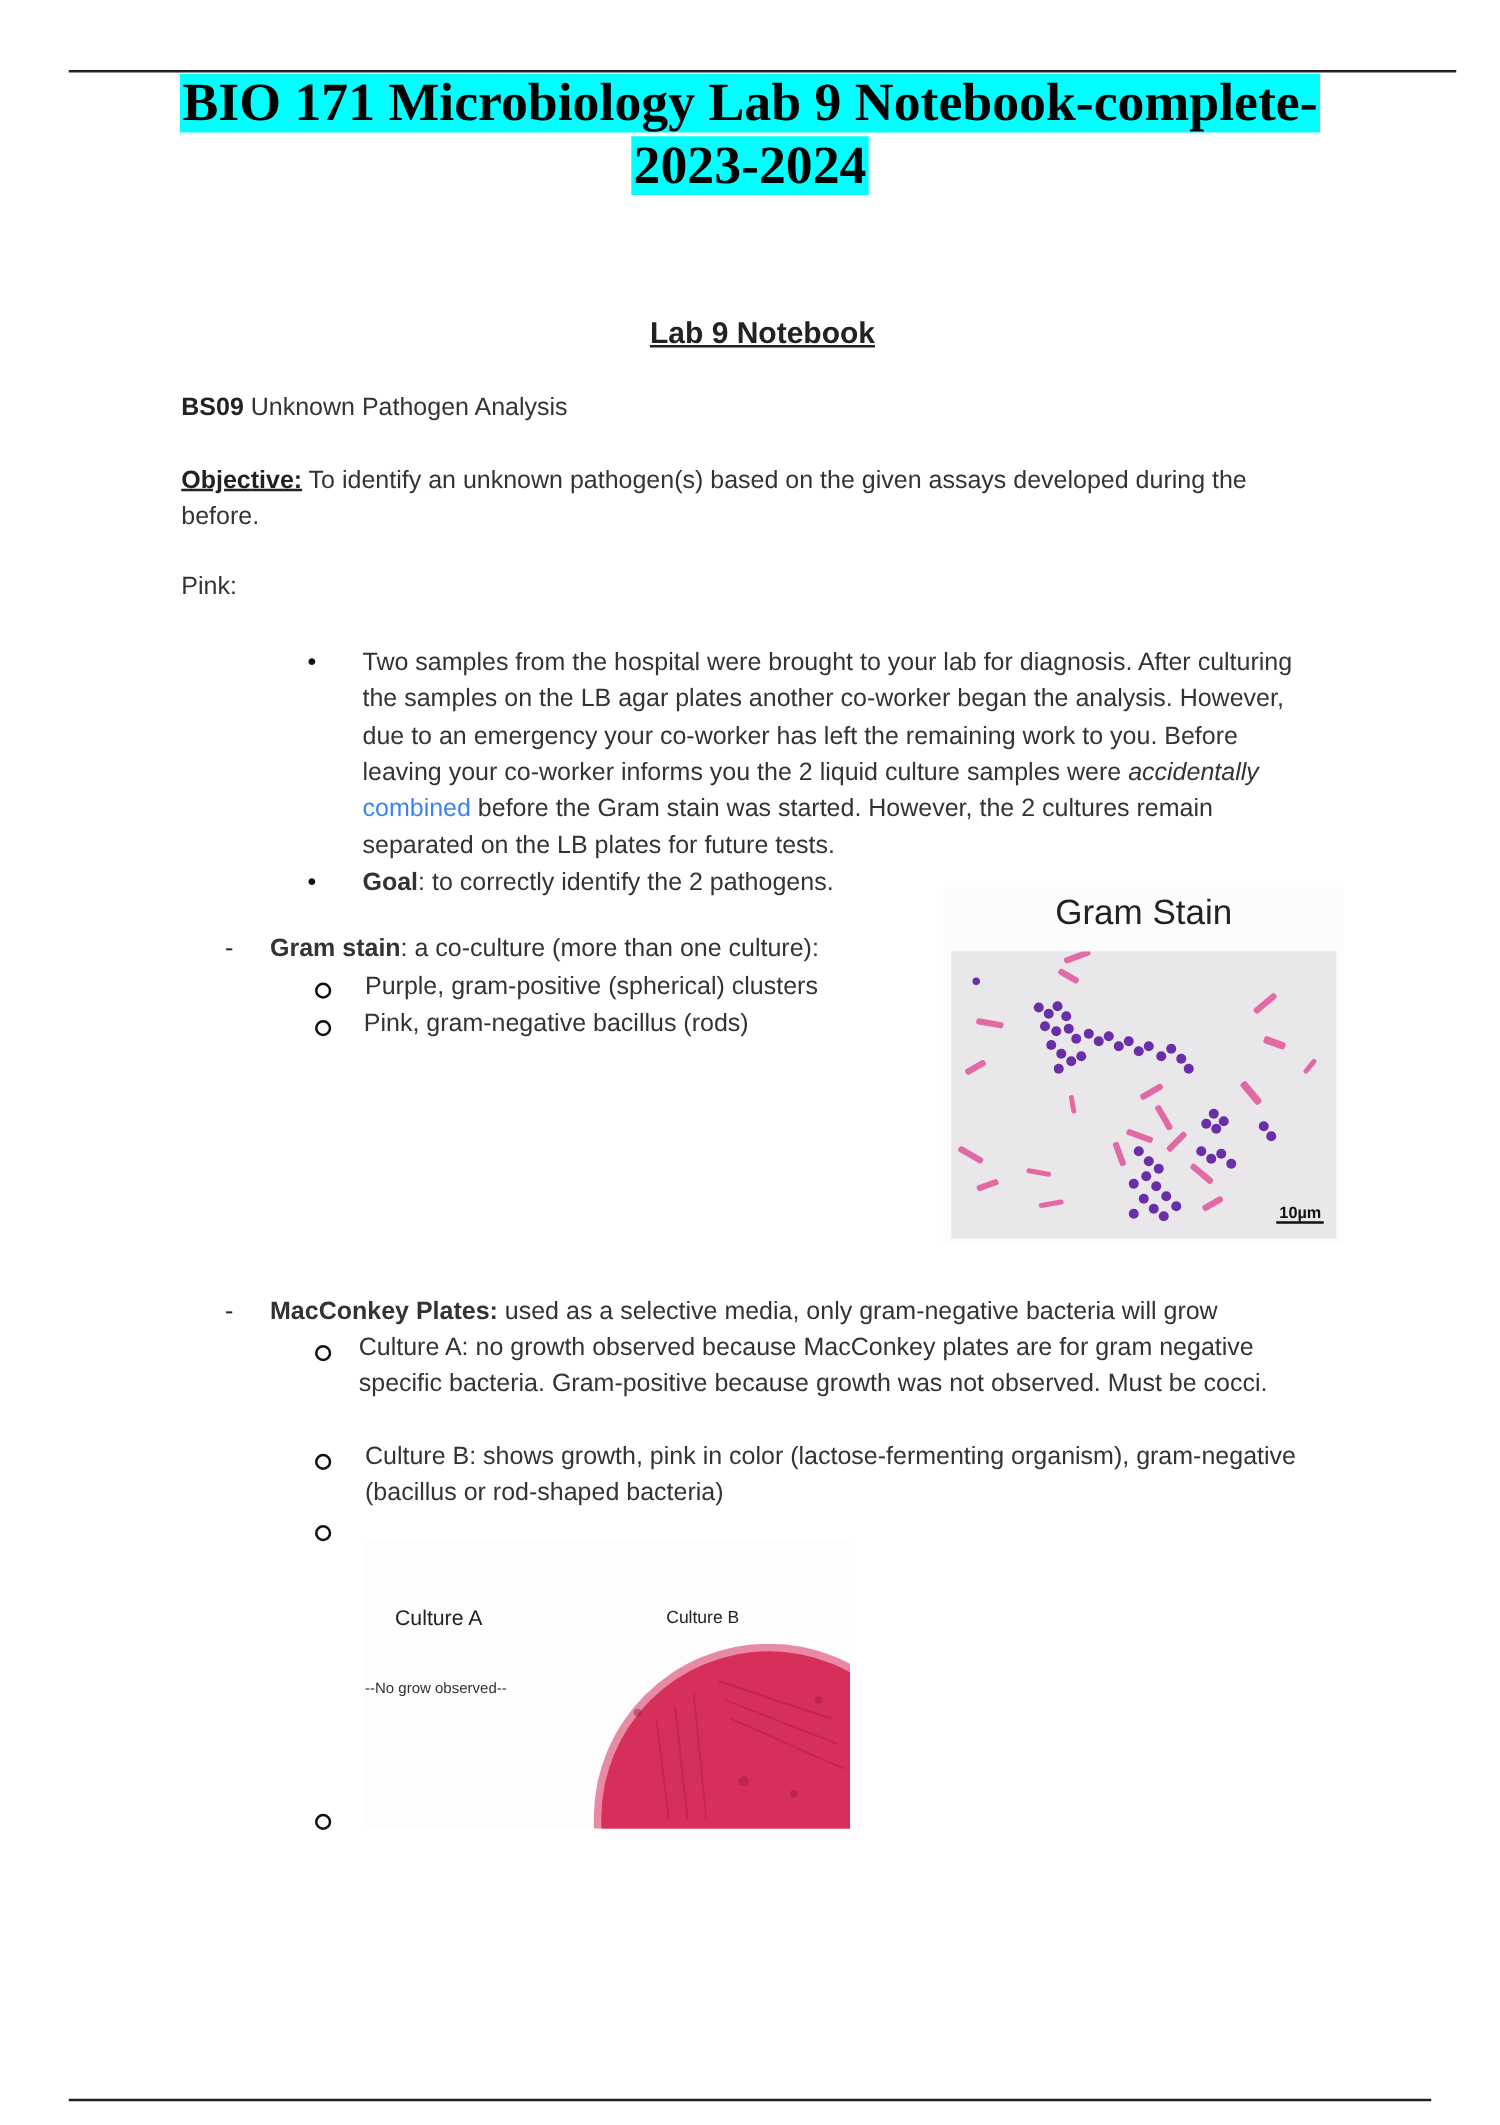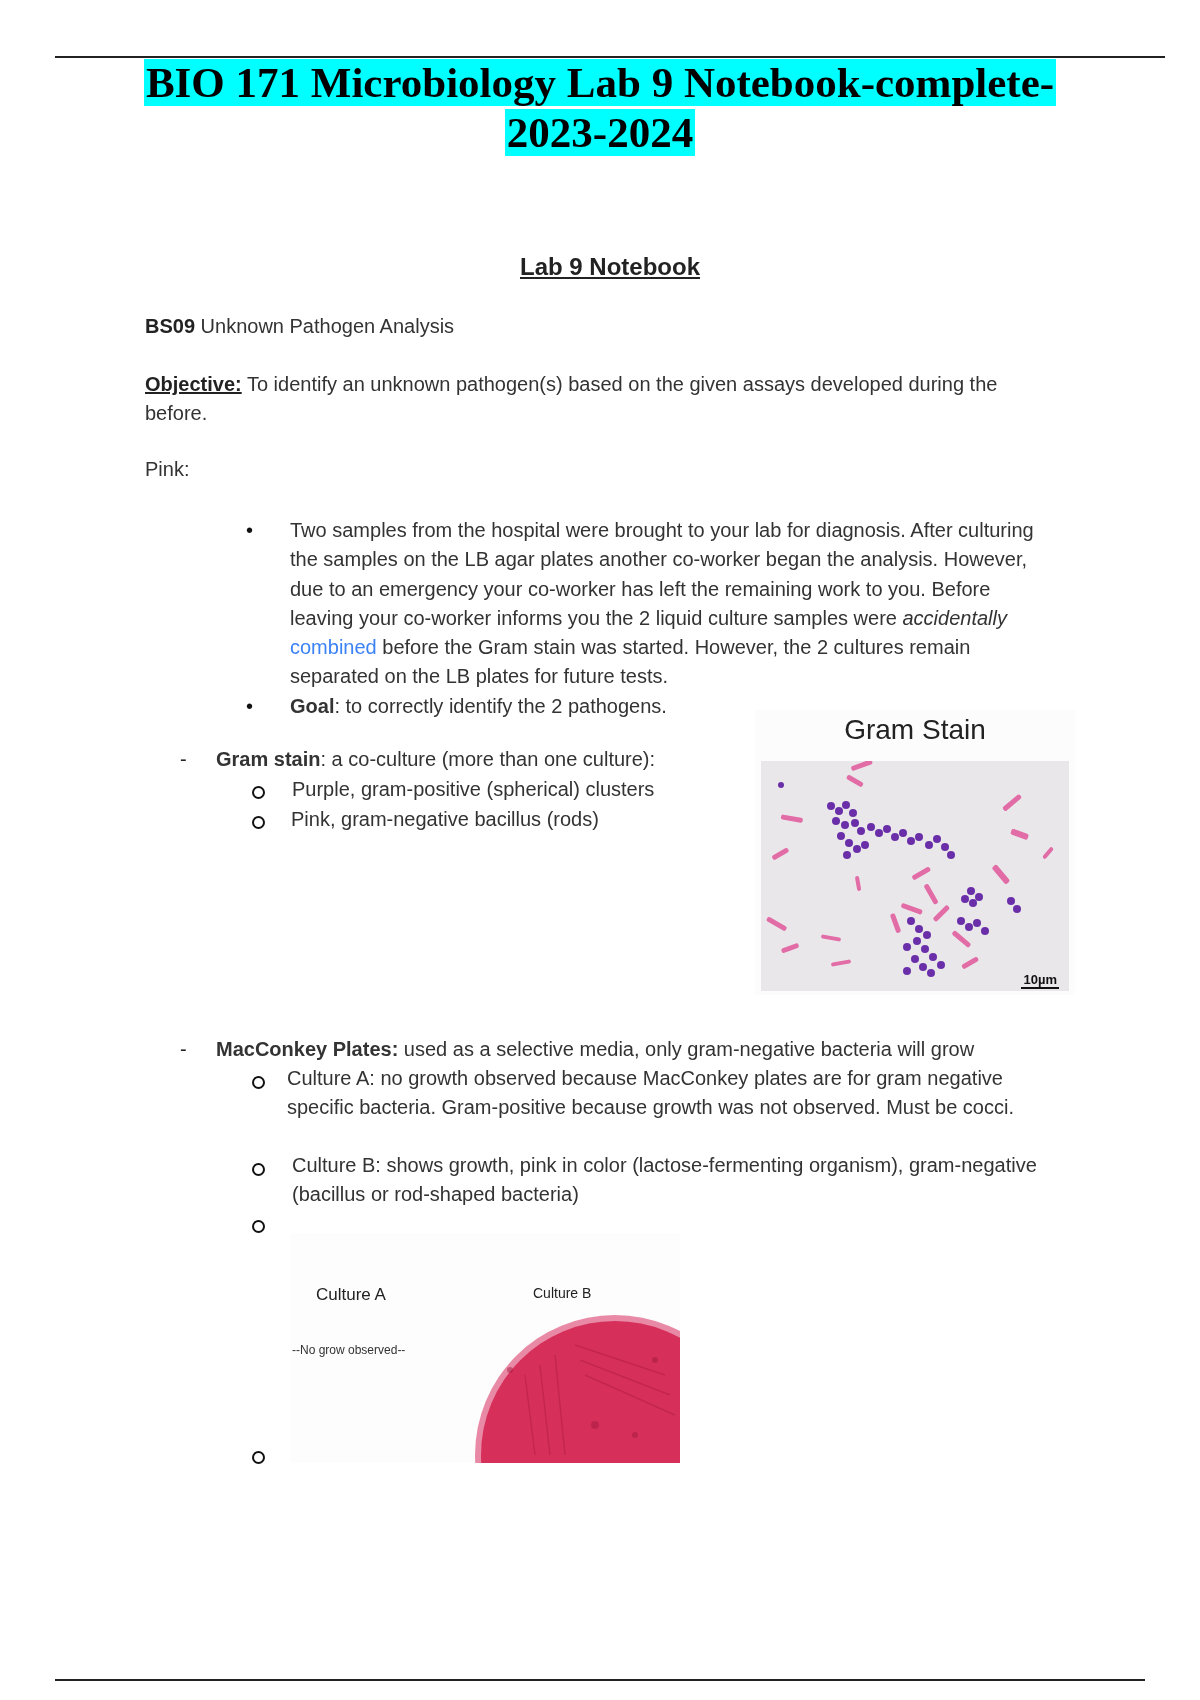--- a/index.html
+++ b/index.html
@@ -26,21 +26,21 @@
   .bullet { position: relative; padding-left: 44px; font-size: 20px; line-height: 29.3px; color: #333; }
   .bullet .dot { position: absolute; left: 0; top: 0; font-size: 20px; color: #111; }
 
   .sub { position: absolute; font-size: 20px; line-height: 29px; color: #333; }
   .dash { position: absolute; font-size: 20px; color: #222; }
   .circ { position: absolute; width: 9px; height: 9px; border: 2.5px solid #111; border-radius: 50%; }
 
   .gram-fig { position: absolute; left: 755px; top: 710px; width: 320px; height: 285px; background: #fcfcfc; }
   .gram-fig .cap { position: absolute; left: 0; width: 320px; top: 4px; text-align: center; font-size: 28px; color: #222; }
   .gram-fig .micro { position: absolute; left: 6px; top: 51px; width: 308px; height: 230px; background: #e9e7ea; overflow: hidden; }
-  .gram-fig .scale { position: absolute; right: 10px; bottom: 2px; font-size: 13px; font-weight: bold; color: #111; border-bottom: 2px solid #111; padding: 0 2px; }
+  .gram-fig .scale { position: absolute; right: 10px; bottom: 12px; font-size: 13px; font-weight: bold; color: #111; border-bottom: 2px solid #111; padding: 0 2px; }
 
   .mac-fig { position: absolute; left: 290px; top: 1233px; width: 390px; height: 230px; background: #fdfdfd; }
   .mac-fig .cap { position: absolute; left: 0; width: 340px; top: 6px; text-align: center; font-size: 24px; color: #222; }
   .mac-fig .lblA { position: absolute; left: 26px; top: 52px; font-size: 17px; color: #222; }
   .mac-fig .lblB { position: absolute; left: 243px; top: 52px; font-size: 14px; color: #222; }
   .mac-fig .nogrow { position: absolute; left: 2px; top: 110px; font-size: 12px; color: #333; }
   .mac-fig .plate { position: absolute; left: 175px; top: 82px; width: 215px; height: 148px; overflow: hidden; }
 </style>
 </head>
 <body>

